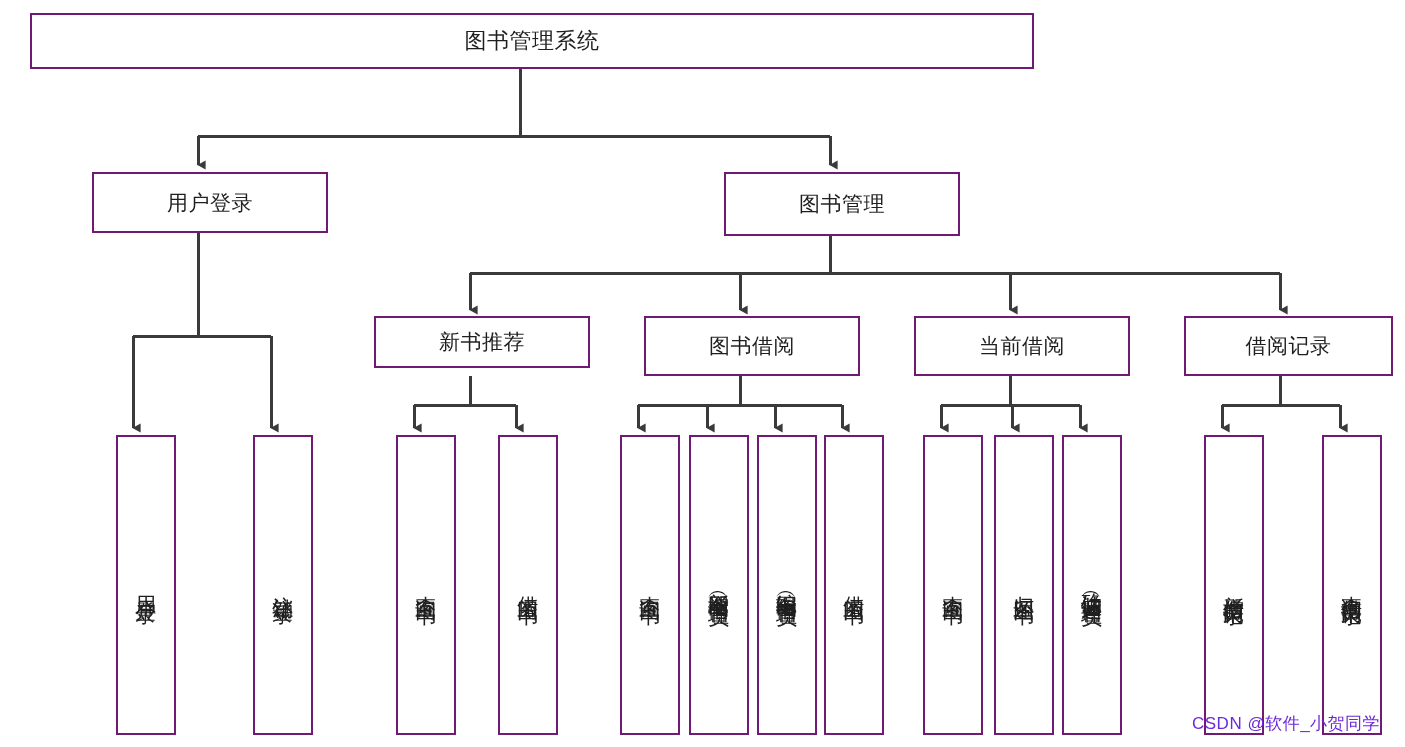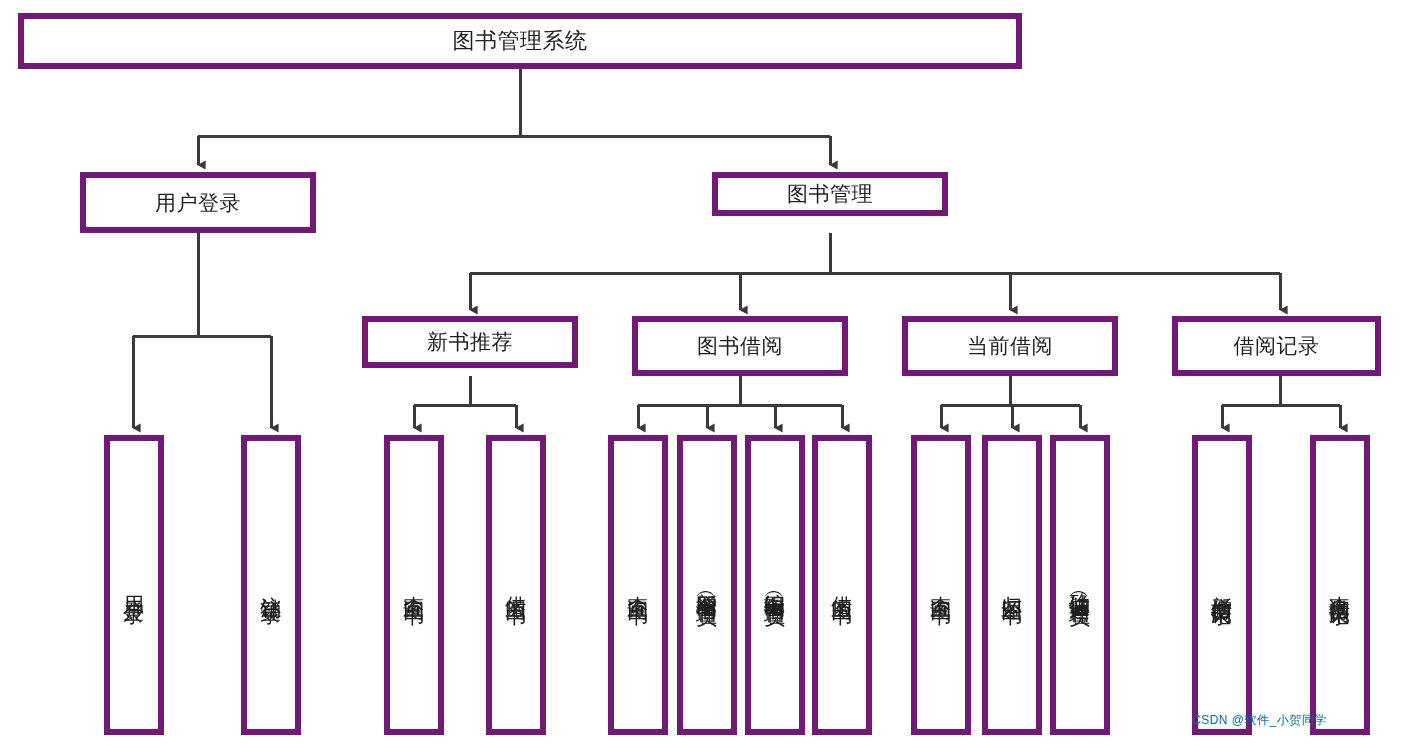--- a/index.html
+++ b/index.html
@@ -23,25 +23,26 @@
     left: 0;
     top: 0;
     width: 1405px;
     height: 747px;
     pointer-events: none;
   }
   .node {
     position: absolute;
     box-sizing: border-box;
     background: #ffffff;
-    border: 6px solid #701a75;
+    border: 2px solid #701a75;
     display: flex;
     align-items: center;
     justify-content: center;
     text-align: center;
+    margin-left: 12px;
   }
   .node-label {
     display: block;
     letter-spacing: 0.5px;
     color: #1f1f1f;
   }
   
   .node.horizontal .node-label {
     font-size: 21px;
     line-height: 1.1;
@@ -62,22 +63,22 @@
     line-height: 1.22;
     letter-spacing: 3px;
     white-space: nowrap;
   }
   .node.vertical.long .node-label {
     letter-spacing: 2px;
     line-height: 1.2;
   }
   .watermark {
     position: absolute;
-    font-size: 12px;
-    color: #0369a1;
+    font-size: 17px;
+    color: #6d28d9;
     white-space: nowrap;
     letter-spacing: 0.5px;
   }
 </style>
 </head>
 <body>
 
 <div id="canvas">
 
   <svg class="links" viewBox="0 0 1405 747">
@@ -130,21 +131,21 @@
     </g>
   </svg>
 
   <div class="node horizontal root" style="left:18px; top:13px; width:1004px; height:56px;">
     <span class="node-label">图书管理系统</span>
   </div>
 
   <div class="node horizontal" style="left:80px; top:172px; width:236px; height:61px;">
     <span class="node-label">用户登录</span>
   </div>
-  <div class="node horizontal" style="left:712px; top:172px; width:236px; height:44px;">
+  <div class="node horizontal" style="left:712px; top:172px; width:236px; height:64px;">
     <span class="node-label">图书管理</span>
   </div>
 
   <div class="node horizontal" style="left:362px; top:316px; width:216px; height:52px;">
     <span class="node-label">新书推荐</span>
   </div>
   <div class="node horizontal" style="left:902px; top:316px; width:216px; height:60px;">
     <span class="node-label">当前借阅</span>
   </div>
   <div class="node horizontal" style="left:632px; top:316px; width:216px; height:60px;">

